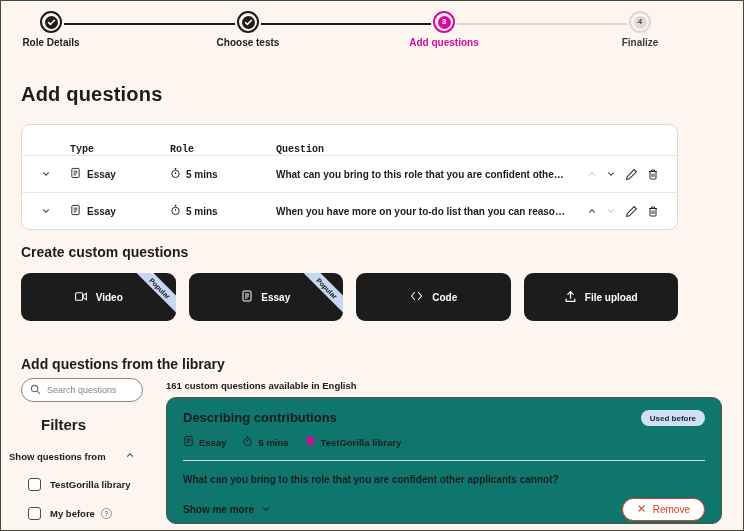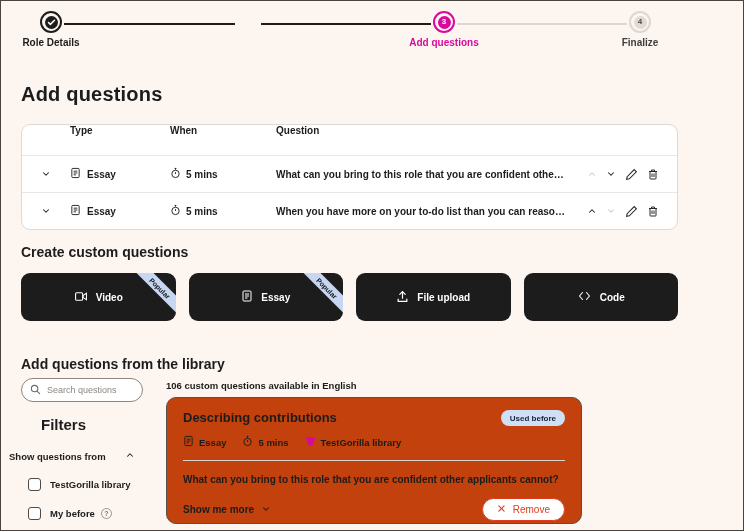--- a/index.html
+++ b/index.html
@@ -39,21 +39,21 @@
   
   .page-title { position:absolute; top:82px; left:20px; font-size:20px; font-weight:800; letter-spacing:.2px; }
   .section-title { position:absolute; left:20px; font-size:14px; font-weight:800; }
 
   
   .qtable {
     position:absolute; top:123px; left:20px; width:657px;
     background:#fff; border:1px solid #ded9d5; border-radius:9px;
   }
   .qt-row { display:flex; align-items:center; height:37px; border-top:1px solid #eae6e2; }
-  .qt-head { display:flex; align-items:flex-start; height:30px; font-size:10px; font-weight:bold; }
+  .qt-head { display:flex; align-items:flex-end; height:30px; font-size:10px; font-weight:bold;font-family:Liberation Mono, monospace; }
   .col-expand { width:48px; display:flex; justify-content:center; }
   .col-type { width:100px; display:flex; align-items:center; gap:6px; font-size:10px; font-weight:600; }
   .col-time { width:106px; display:flex; align-items:center; gap:5px; font-size:10px; font-weight:600; }
   .col-question { flex:1; font-size:10px; font-weight:700; padding-right:8px; white-space:nowrap; overflow:hidden; text-overflow:ellipsis; }
   .col-actions { width:104px; display:flex; align-items:center; gap:9px; padding-right:18px; justify-content:flex-end; }
   .icon-btn { display:flex; align-items:center; cursor:pointer; background:none; border:none; padding:0; }
   .disabled svg { stroke:#cdc7c2 !important; }
 
   
   .create-row { position:absolute; top:272px; left:20px; width:657px; height:48px; display:flex; gap:13px; }
@@ -86,22 +86,22 @@
   .filter-group { position:absolute; top:449px; left:8px; width:126px; display:flex; justify-content:space-between; align-items:center; font-size:9.5px; font-weight:bold; cursor:pointer; }
   .check-row { position:absolute; left:27px; display:flex; align-items:center; gap:9px; font-size:9.5px; font-weight:600; }
   .checkbox { width:13px; height:13px; border:1.5px solid #4d4a47; border-radius:3px; background:#fff; cursor:pointer; }
   .help-circle {
     width:11px; height:11px; border-radius:50%; border:1px solid #9a948f;
     color:#7b756f; font-size:7px; display:inline-flex; align-items:center; justify-content:center; margin-left:3px;
   }
 
   
   .card {
-    position:absolute; top:396px; left:165px; width:416px; height:127px;
-    background:#c2410c; border:1px solid #56504b; border-radius:10px;
+    position:absolute; top:396px; left:165px; width:556px; height:127px;
+    background:#0f766e; border:1px solid #56504b; border-radius:10px;
     padding:12px 16px;
   }
   .card-head { display:flex; justify-content:space-between; align-items:flex-start; }
   .card-title { font-size:13px; font-weight:800; }
   .badge { background:#cfe0f5; color:#16233e; font-size:8px; font-weight:bold; padding:3.5px 9px; border-radius:10px; }
   .card-meta { display:flex; align-items:center; gap:16px; margin-top:9px; }
   .meta-item { display:flex; align-items:center; gap:5px; font-size:9.5px; font-weight:600; }
   .card-divider { border-top:1px solid #d9d4d0; margin-top:11px; }
   .card-question { margin-top:13px; font-size:10px; font-weight:600; }
   .card-foot { display:flex; justify-content:space-between; align-items:center; margin-top:13px; }
@@ -124,20 +124,30 @@
     <div class="step-circle">
       <div class="step-inner">
         <svg width="9" height="9" viewBox="0 0 24 24" fill="none" stroke="#fff" stroke-width="4" stroke-linecap="round" stroke-linejoin="round">
             <polyline points="20 6 9 17 4 12"></polyline>
           </svg>
       </div>
     </div>
     <div class="step-label">Role Details</div>
   </div>
 
+  <div class="step done" style="left:187px">
+    <div class="step-circle">
+      <div class="step-inner">
+        <svg width="9" height="9" viewBox="0 0 24 24" fill="none" stroke="#fff" stroke-width="4" stroke-linecap="round" stroke-linejoin="round">
+            <polyline points="20 6 9 17 4 12"></polyline>
+          </svg>
+      </div>
+    </div>
+    <div class="step-label">Choose tests</div>
+  </div>
 
   <div class="step active" style="left:383px">
     <div class="step-circle">
       <div class="step-inner">3</div>
     </div>
     <div class="step-label">Add questions</div>
   </div>
 
   <div class="step upcoming" style="left:579px">
     <div class="step-circle">
@@ -146,21 +156,21 @@
     <div class="step-label">Finalize</div>
   </div>
 </div>
 
 <h1 class="page-title">Add questions</h1>
 
 <div class="qtable">
   <div class="qt-head">
     <div class="col-expand"></div>
     <div class="col-type">Type</div>
-    <div class="col-time">When</div>
+    <div class="col-time">Role</div>
     <div class="col-question">Question</div>
     <div class="col-actions"></div>
   </div>
 
   <div class="qt-row">
     <div class="col-expand">
       <button class="icon-btn">
         <svg width="10" height="10" viewBox="0 0 24 24" fill="none" stroke="#1d1c1d" stroke-width="2.5" stroke-linecap="round" stroke-linejoin="round">
             <polyline points="6 9 12 15 18 9"></polyline>
           </svg>
@@ -300,53 +310,53 @@
           <line x1="8" y1="16" x2="13" y2="16"></line>
         </svg>
     </span>
     <span>Essay</span>
     <span class="ribbon">Popular</span>
   </button>
 
 
   <button class="dark-btn">
     <span>
+      <svg width="15" height="12" viewBox="0 0 24 24" fill="none" stroke="#fff" stroke-width="2.2" stroke-linecap="round" stroke-linejoin="round">
+          <polyline points="8 5 2 12 8 19"></polyline>
+          <polyline points="16 5 22 12 16 19"></polyline>
+        </svg>
+    </span>
+    <span>Code</span>
+  </button>
+
+  <button class="dark-btn">
+    <span>
       <svg width="13" height="13" viewBox="0 0 24 24" fill="none" stroke="#fff" stroke-width="2.2" stroke-linecap="round" stroke-linejoin="round">
           <polyline points="7 8 12 3 17 8"></polyline>
           <line x1="12" y1="3" x2="12" y2="15"></line>
           <path d="M4 17v4h16v-4"></path>
         </svg>
     </span>
     <span>File upload</span>
   </button>
-
-  <button class="dark-btn">
-    <span>
-      <svg width="15" height="12" viewBox="0 0 24 24" fill="none" stroke="#fff" stroke-width="2.2" stroke-linecap="round" stroke-linejoin="round">
-          <polyline points="8 5 2 12 8 19"></polyline>
-          <polyline points="16 5 22 12 16 19"></polyline>
-        </svg>
-    </span>
-    <span>Code</span>
-  </button>
 </div>
 
 <h2 class="section-title" style="top:355px">Add questions from the library</h2>
 
 <div class="search-box">
   <span>
     <svg width="11" height="11" viewBox="0 0 24 24" fill="none" stroke="#6f6a65" stroke-width="2.4" stroke-linecap="round">
         <circle cx="10" cy="10" r="7"></circle>
         <line x1="15.5" y1="15.5" x2="21" y2="21"></line>
       </svg>
   </span>
   <input type="text" placeholder="Search questions" style="">
 </div>
 
-<div class="count-text">106 custom questions available in English</div>
+<div class="count-text">161 custom questions available in English</div>
 
 <h2 class="filters-title">Filters</h2>
 
 <div class="filter-group">
   <span>Show questions from</span>
   <span>
     <svg width="10" height="10" viewBox="0 0 24 24" fill="none" stroke="#1d1c1d" stroke-width="2.5" stroke-linecap="round" stroke-linejoin="round">
         <polyline points="6 15 12 9 18 15"></polyline>
       </svg>
   </span>

